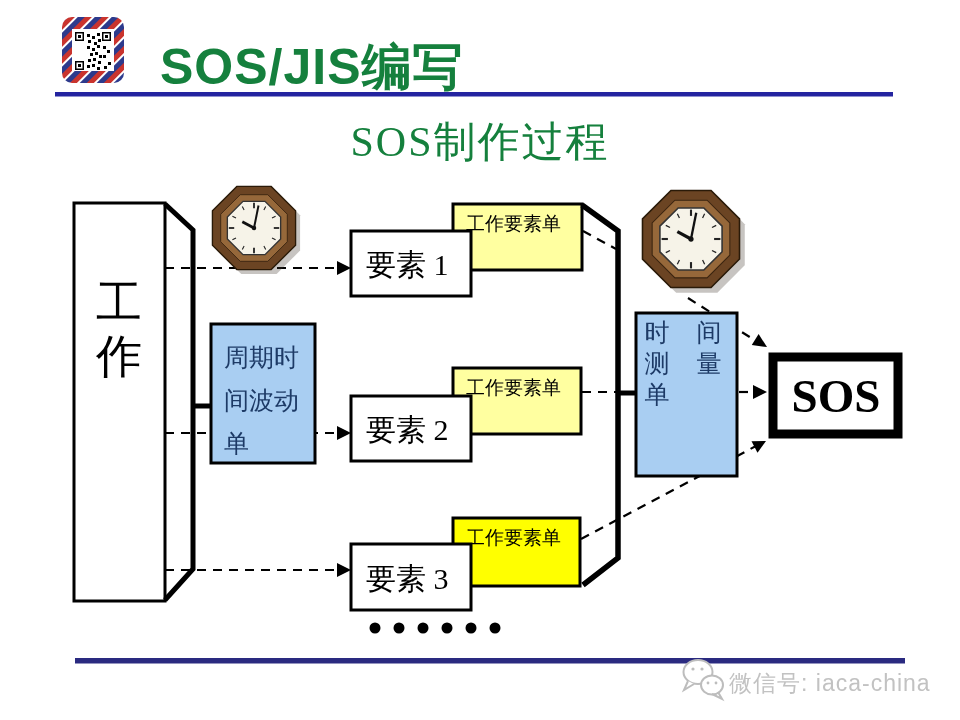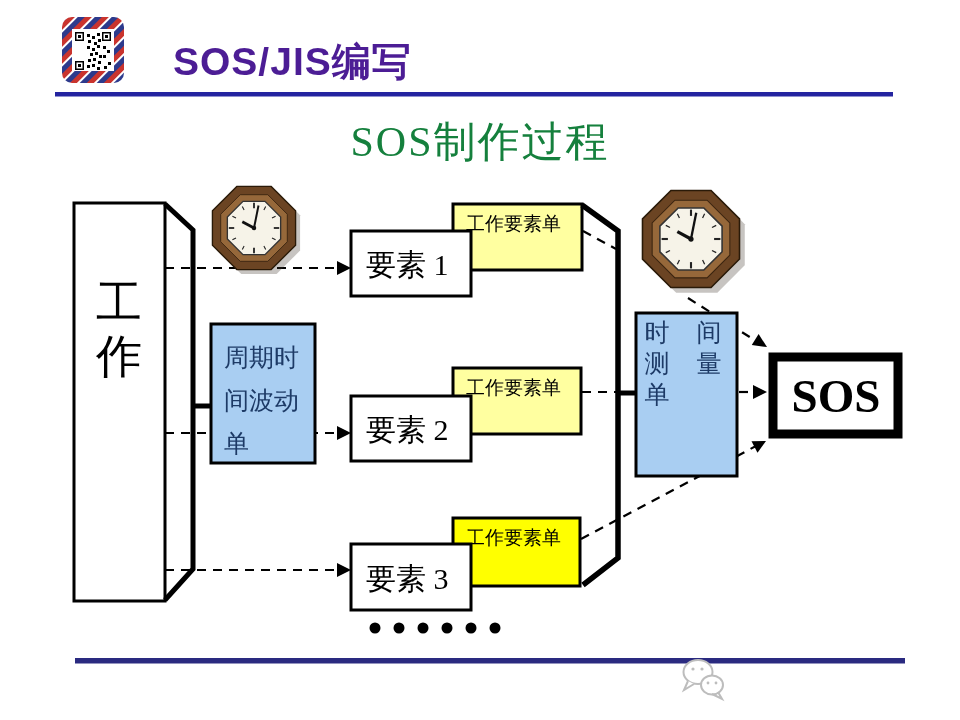--- a/index.html
+++ b/index.html
@@ -2,21 +2,21 @@
 <html><head>
 <meta charset="utf-8">
 <style>
   html,body{margin:0;padding:0;background:#888;}
   .slide{
     position:relative;width:960px;height:720px;background:#ffffff;
     font-family:"Liberation Sans",sans-serif;overflow:hidden;margin:0 auto;
   }
   .abs{position:absolute;}
   .header-title{
-    left:173px;top:42px;font-size:39px;font-weight:bold;color:#4c1d95;
+    left:160px;top:42px;font-size:50px;font-weight:bold;color:#15803d;
     letter-spacing:1px;font-family:"Liberation Sans",sans-serif;line-height:1;
   }
   .slide-title{
     left:0;top:121px;width:960px;text-align:center;font-size:42px;color:#15803d;
     font-family:"Liberation Serif","DejaVu Serif",serif;line-height:1;letter-spacing:2px;
   }
   .footer-text{
     left:729px;top:672px;font-size:23px;color:#c2c2c2;line-height:1;
     font-family:"Liberation Sans",sans-serif;letter-spacing:1px;
   }
@@ -24,20 +24,21 @@
   svg text{font-family:"Liberation Serif","DejaVu Serif",serif;fill:#000;}
   .blue-txt{fill:#1d3a66;}
 </style>
 </head>
 <body>
 
 <div class="slide">
 
   <div class="abs header-title">SOS/JIS编写</div>
   <div class="abs slide-title">SOS制作过程</div>
+  <div class="abs footer-text">微信号: iaca-china</div>
 
   <svg width="960" height="720" viewBox="0 0 960 720">
     <defs>
       <pattern id="stripes" patternUnits="userSpaceOnUse" width="12" height="12" patternTransform="rotate(45)">
         <rect x="0" y="0" width="12" height="12" fill="#ffffff"></rect>
         <rect x="0" y="0" width="5" height="12" fill="#c9342e"></rect>
         <rect x="7" y="0" width="5" height="12" fill="#2d3a8c"></rect>
       </pattern>
       <g id="clockdef">
         <polygon points="51.2,25.1 25.1,51.2 -14.1,51.2 -41.2,25.1 -41.2,-14.1 -14.1,-41.2 25.1,-41.2 51.2,-14.1" fill="rgba(70,60,50,0.30)" transform="translate(0,0)"></polygon>

